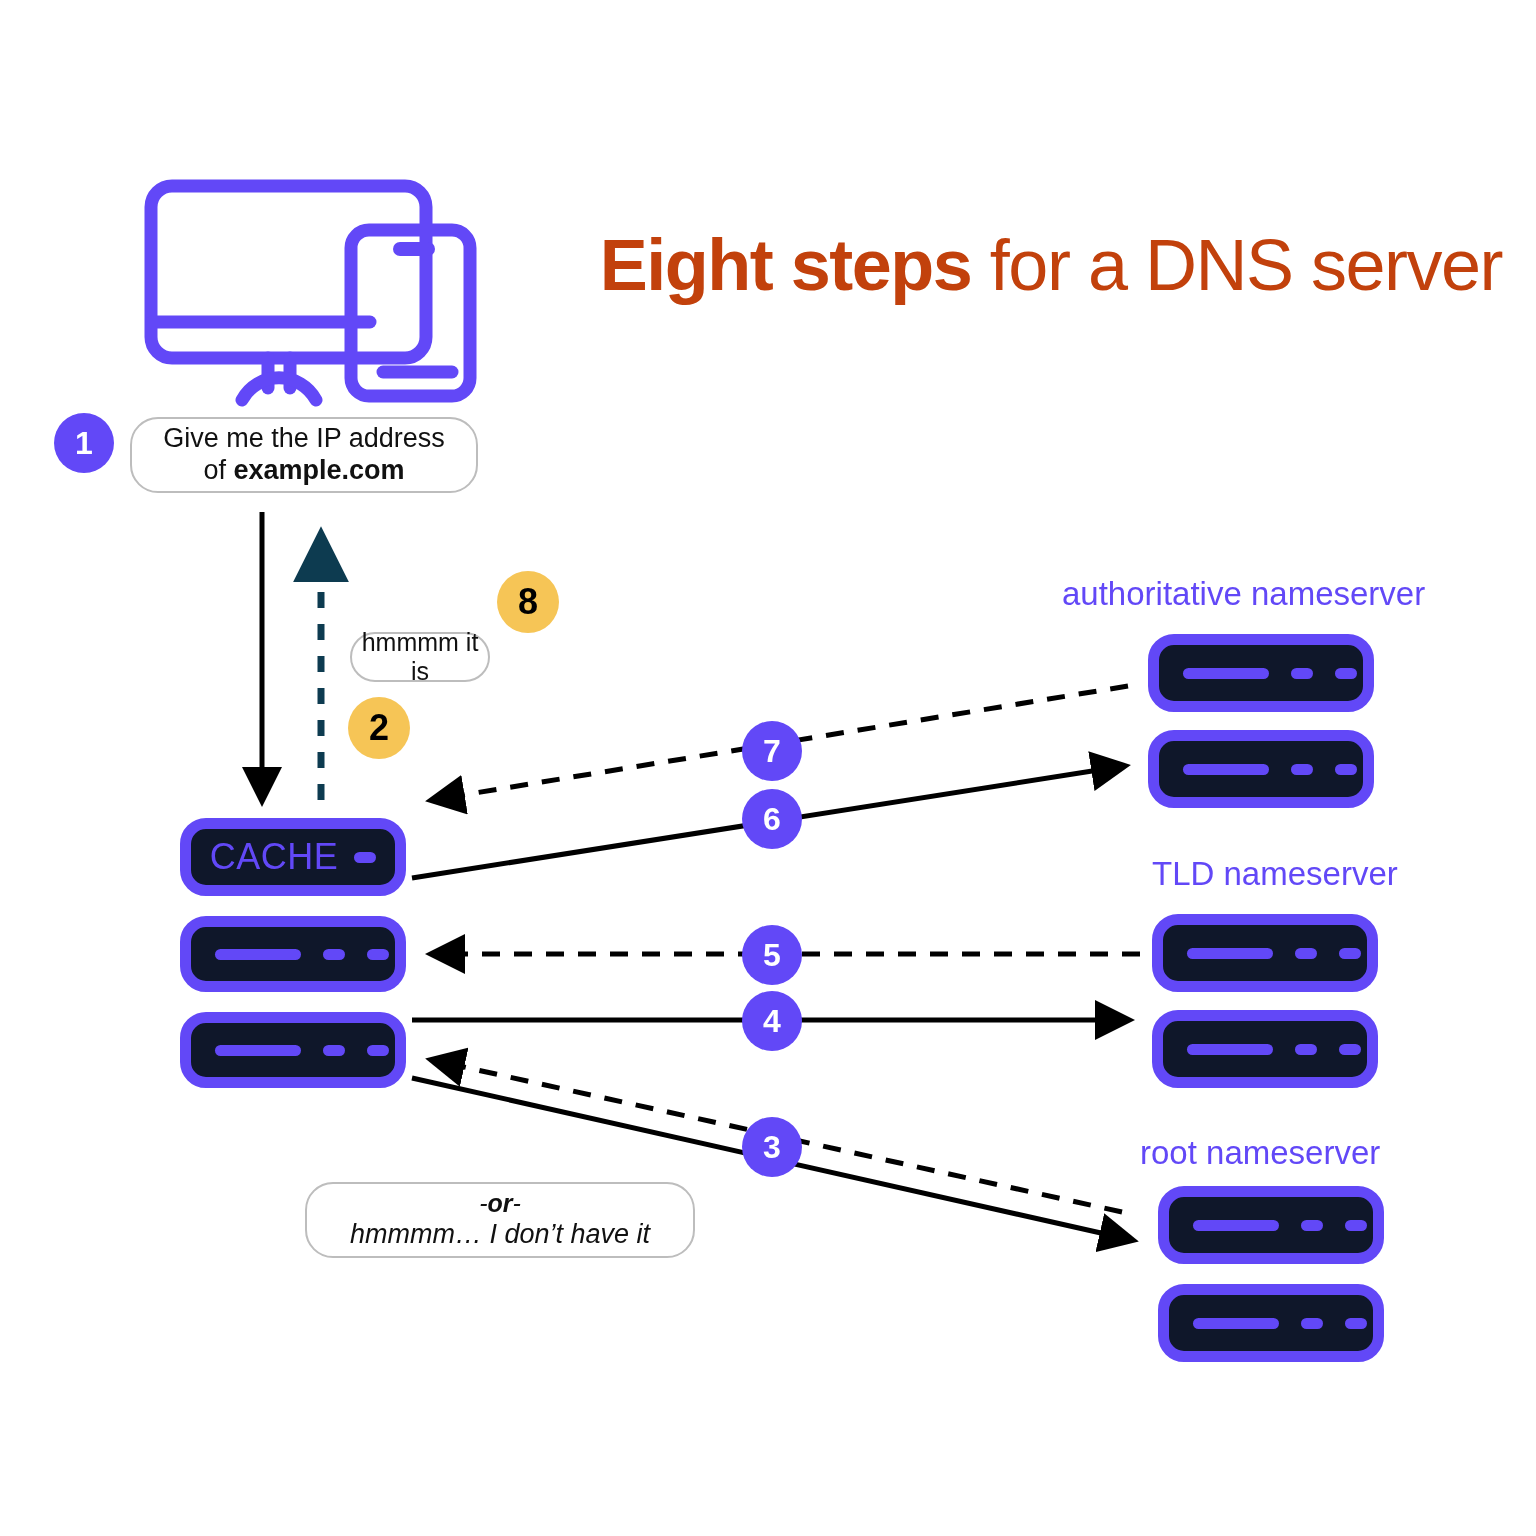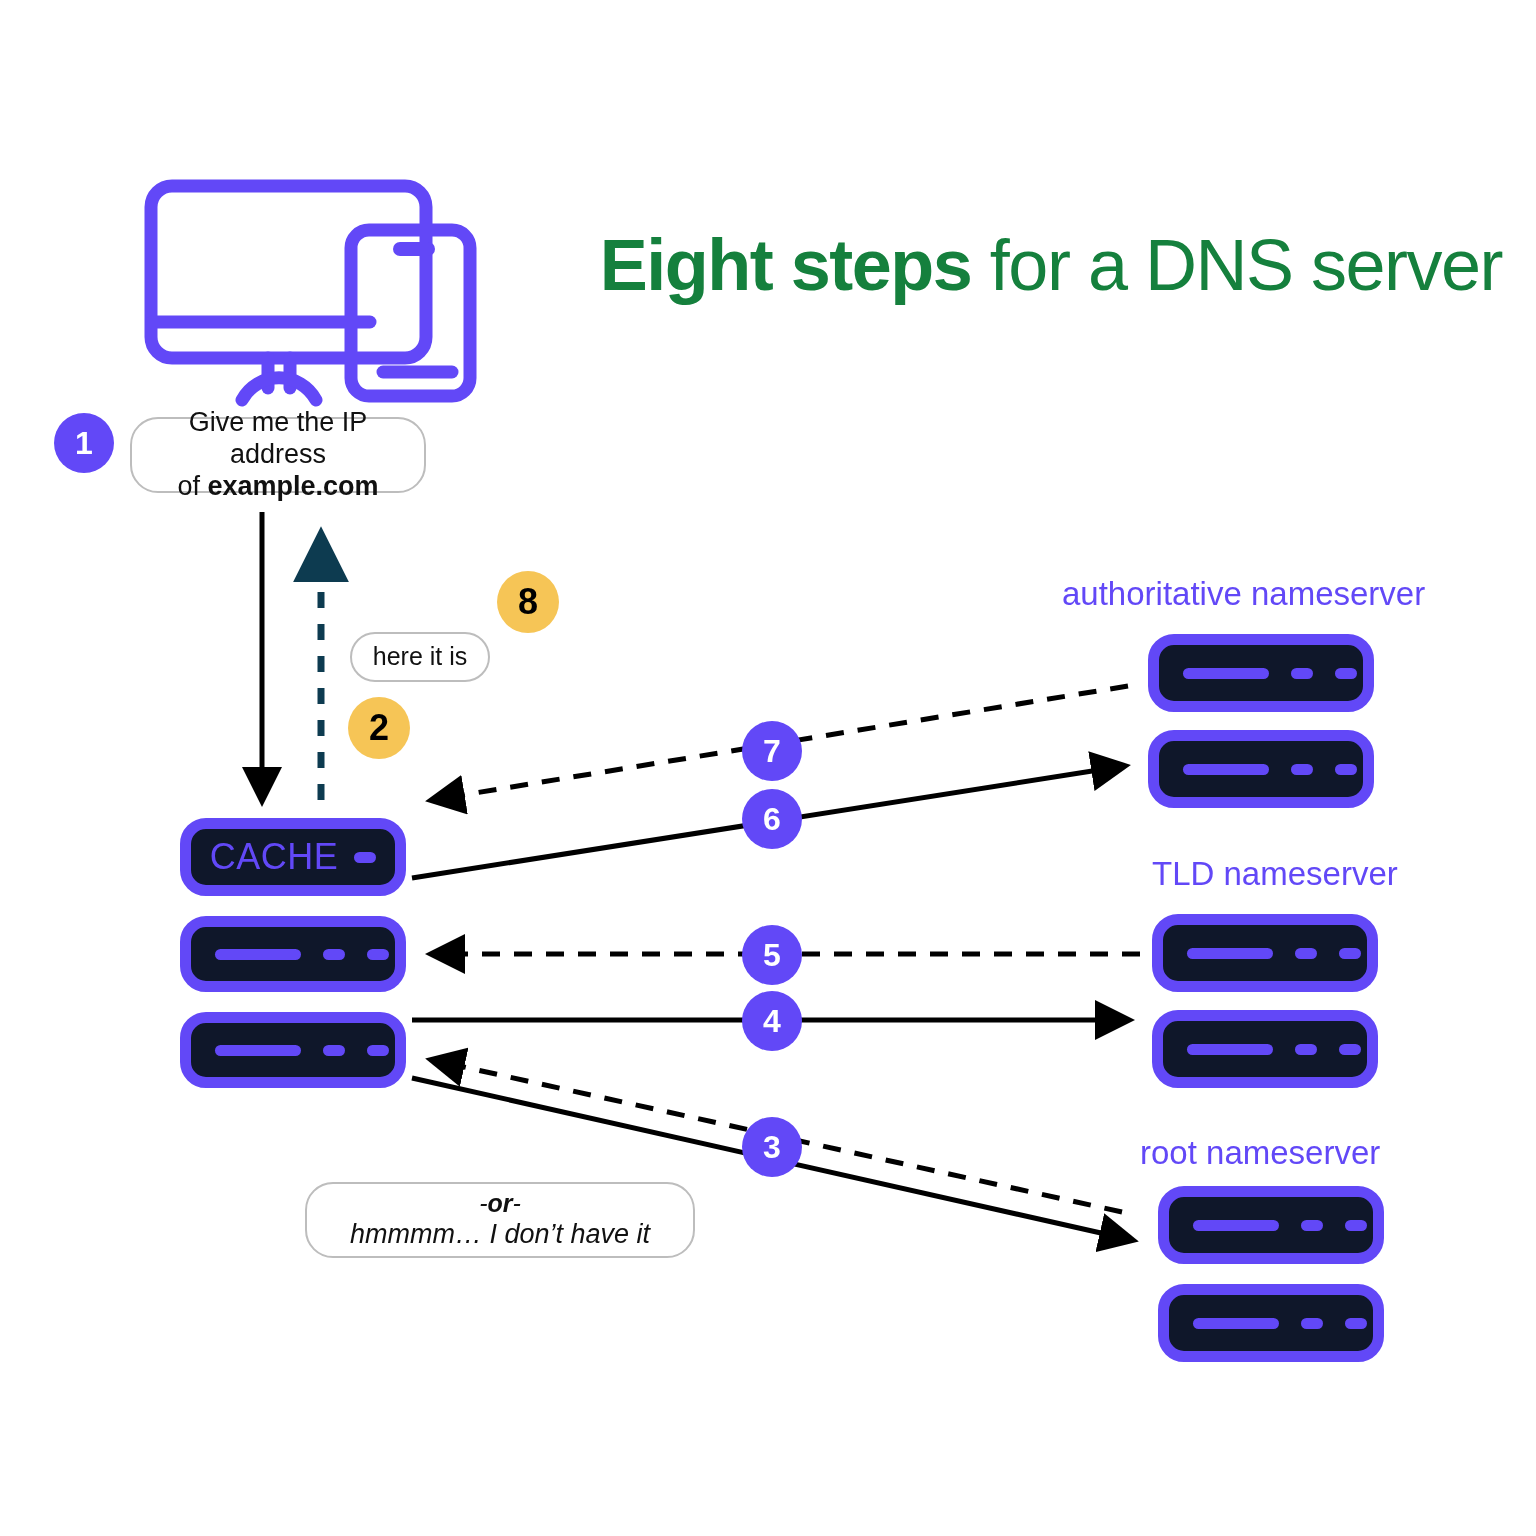--- a/index.html
+++ b/index.html
@@ -23,21 +23,21 @@
   }
   .abs { position: absolute; }
 
   
   #title-block {
     left: 492px;
     top: 232px;
     width: 1010px;
     text-align: right;
     line-height: 0.92;
-    color: #15803d;
+    color: #c2410c;
   }
   #title-line1 {
     font-size: 72px;
     letter-spacing: -1.5px;
     white-space: nowrap;
   }
   #title-line2 {
     font-size: 72px;
     letter-spacing: -1.5px;
     white-space: nowrap;
@@ -55,21 +55,21 @@
     display: flex;
     flex-direction: column;
     align-items: center;
     justify-content: center;
     text-align: center;
     line-height: 1.18;
   }
   #bubble-query {
     left: 130px;
     top: 417px;
-    width: 296px;
+    width: 348px;
     height: 76px;
     font-size: 27px;
     padding: 0 14px;
   }
   #bubble-query .b { font-weight: 700; }
   #bubble-here {
     left: 350px;
     top: 632px;
     width: 140px;
     height: 50px;
@@ -237,21 +237,21 @@
     <div id="title-line1"><span class="title-strong">Eight steps</span><span class="title-light"> for a DNS server</span></div>
   </div>
 
   <div id="badge-1" class="abs badge purple">1</div>
   <div id="bubble-query" class="abs bubble">
     <div>Give me the IP address</div>
     <div><span>of </span><span class="b">example.com</span></div>
   </div>
 
   <div id="badge-8" class="abs badge amber">8</div>
-  <div id="bubble-here" class="abs bubble">here it is</div>
+  <div id="bubble-here" class="abs bubble">hmmmm it is</div>
   <div id="badge-2" class="abs badge amber">2</div>
 
   <div id="badge-7" class="abs badge purple">7</div>
   <div id="badge-6" class="abs badge purple">6</div>
   <div id="badge-5" class="abs badge purple">5</div>
   <div id="badge-4" class="abs badge purple">4</div>
   <div id="badge-3" class="abs badge purple">3</div>
 
   <div id="cache" class="unit cache-box">
     <span class="cache-text">CACHE</span>

